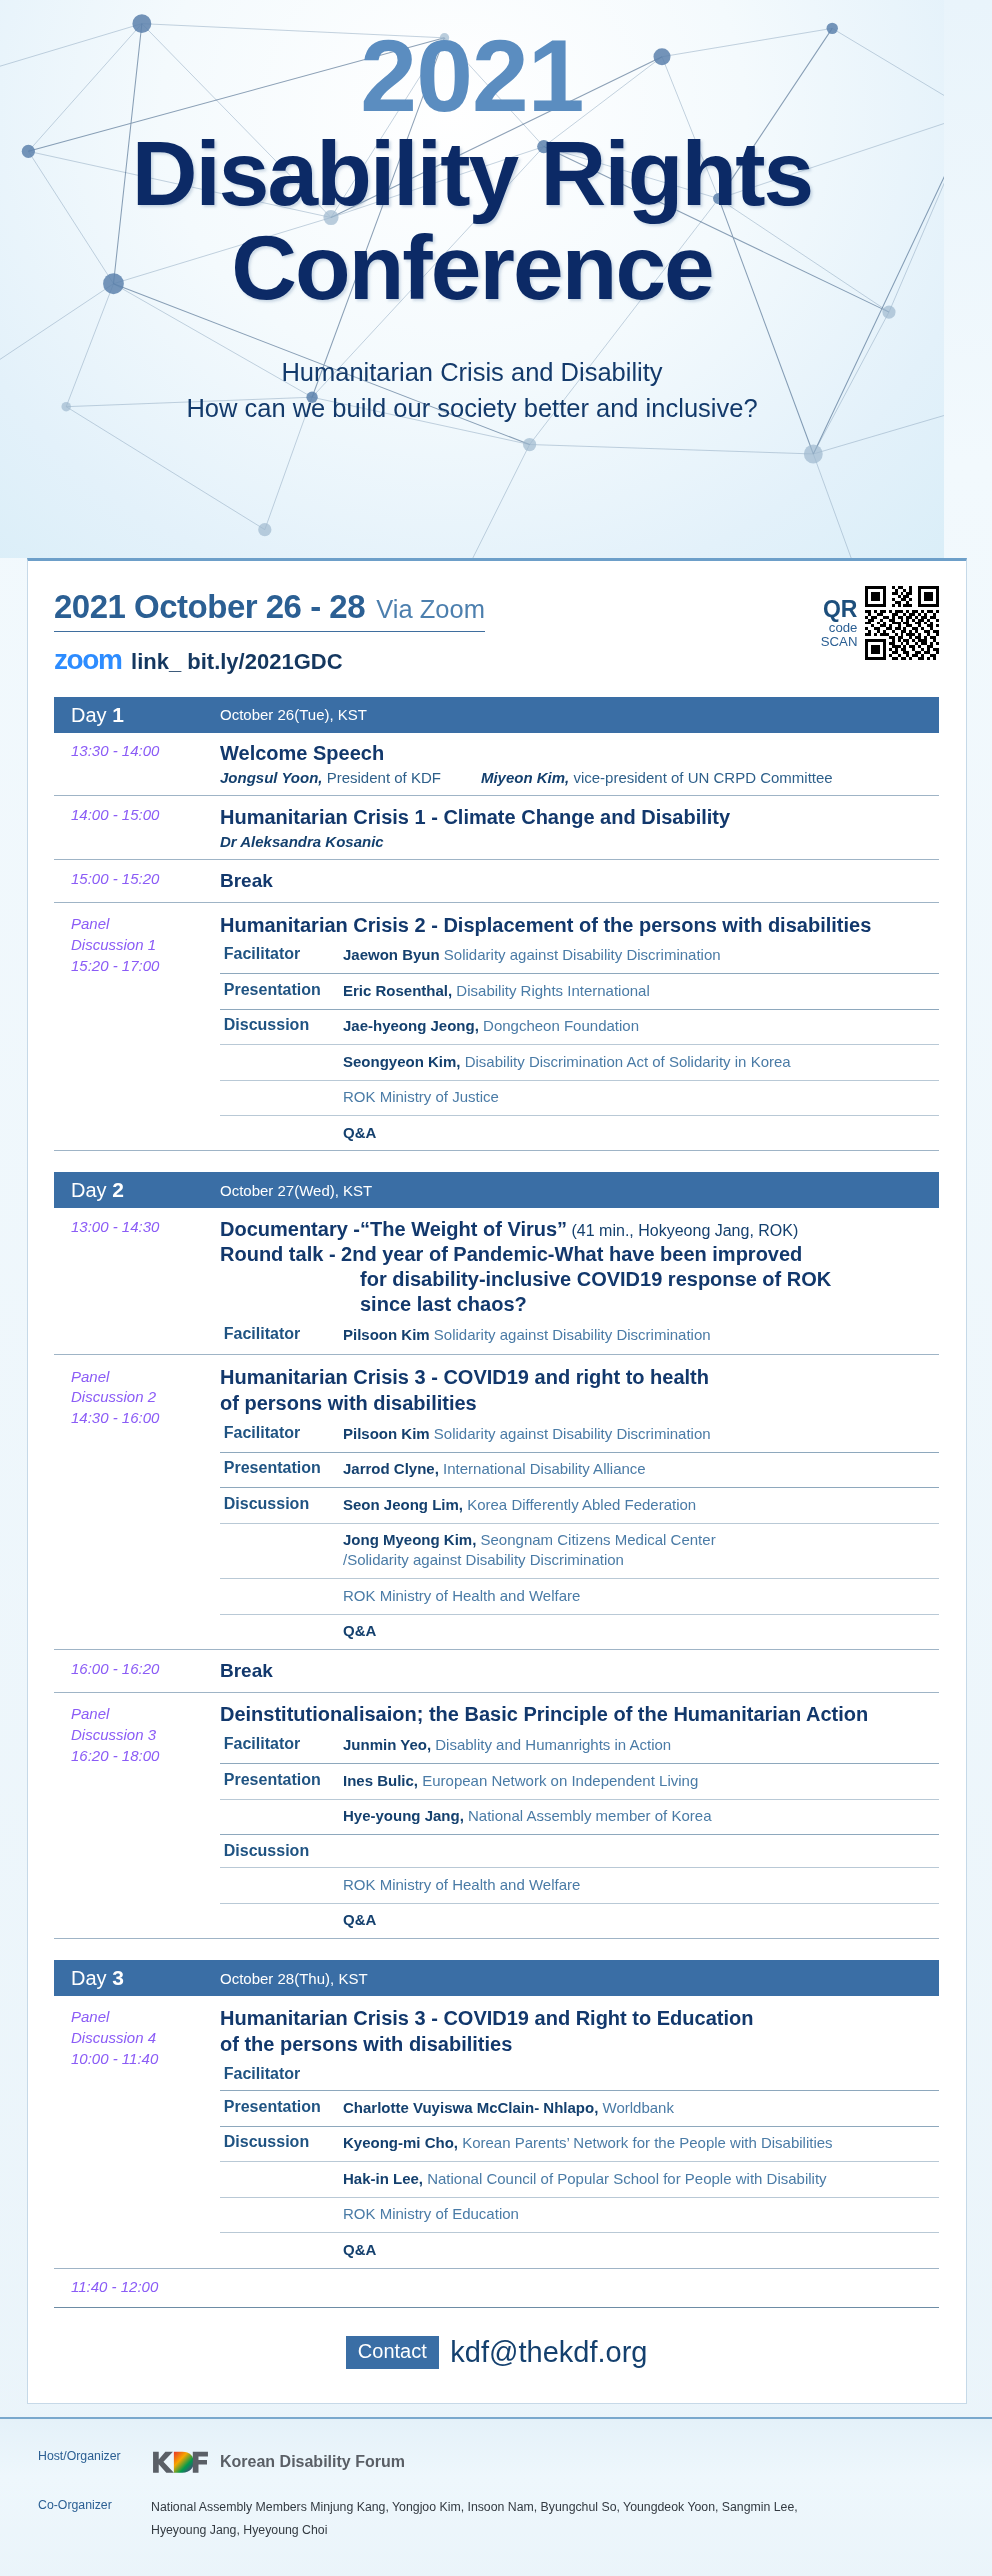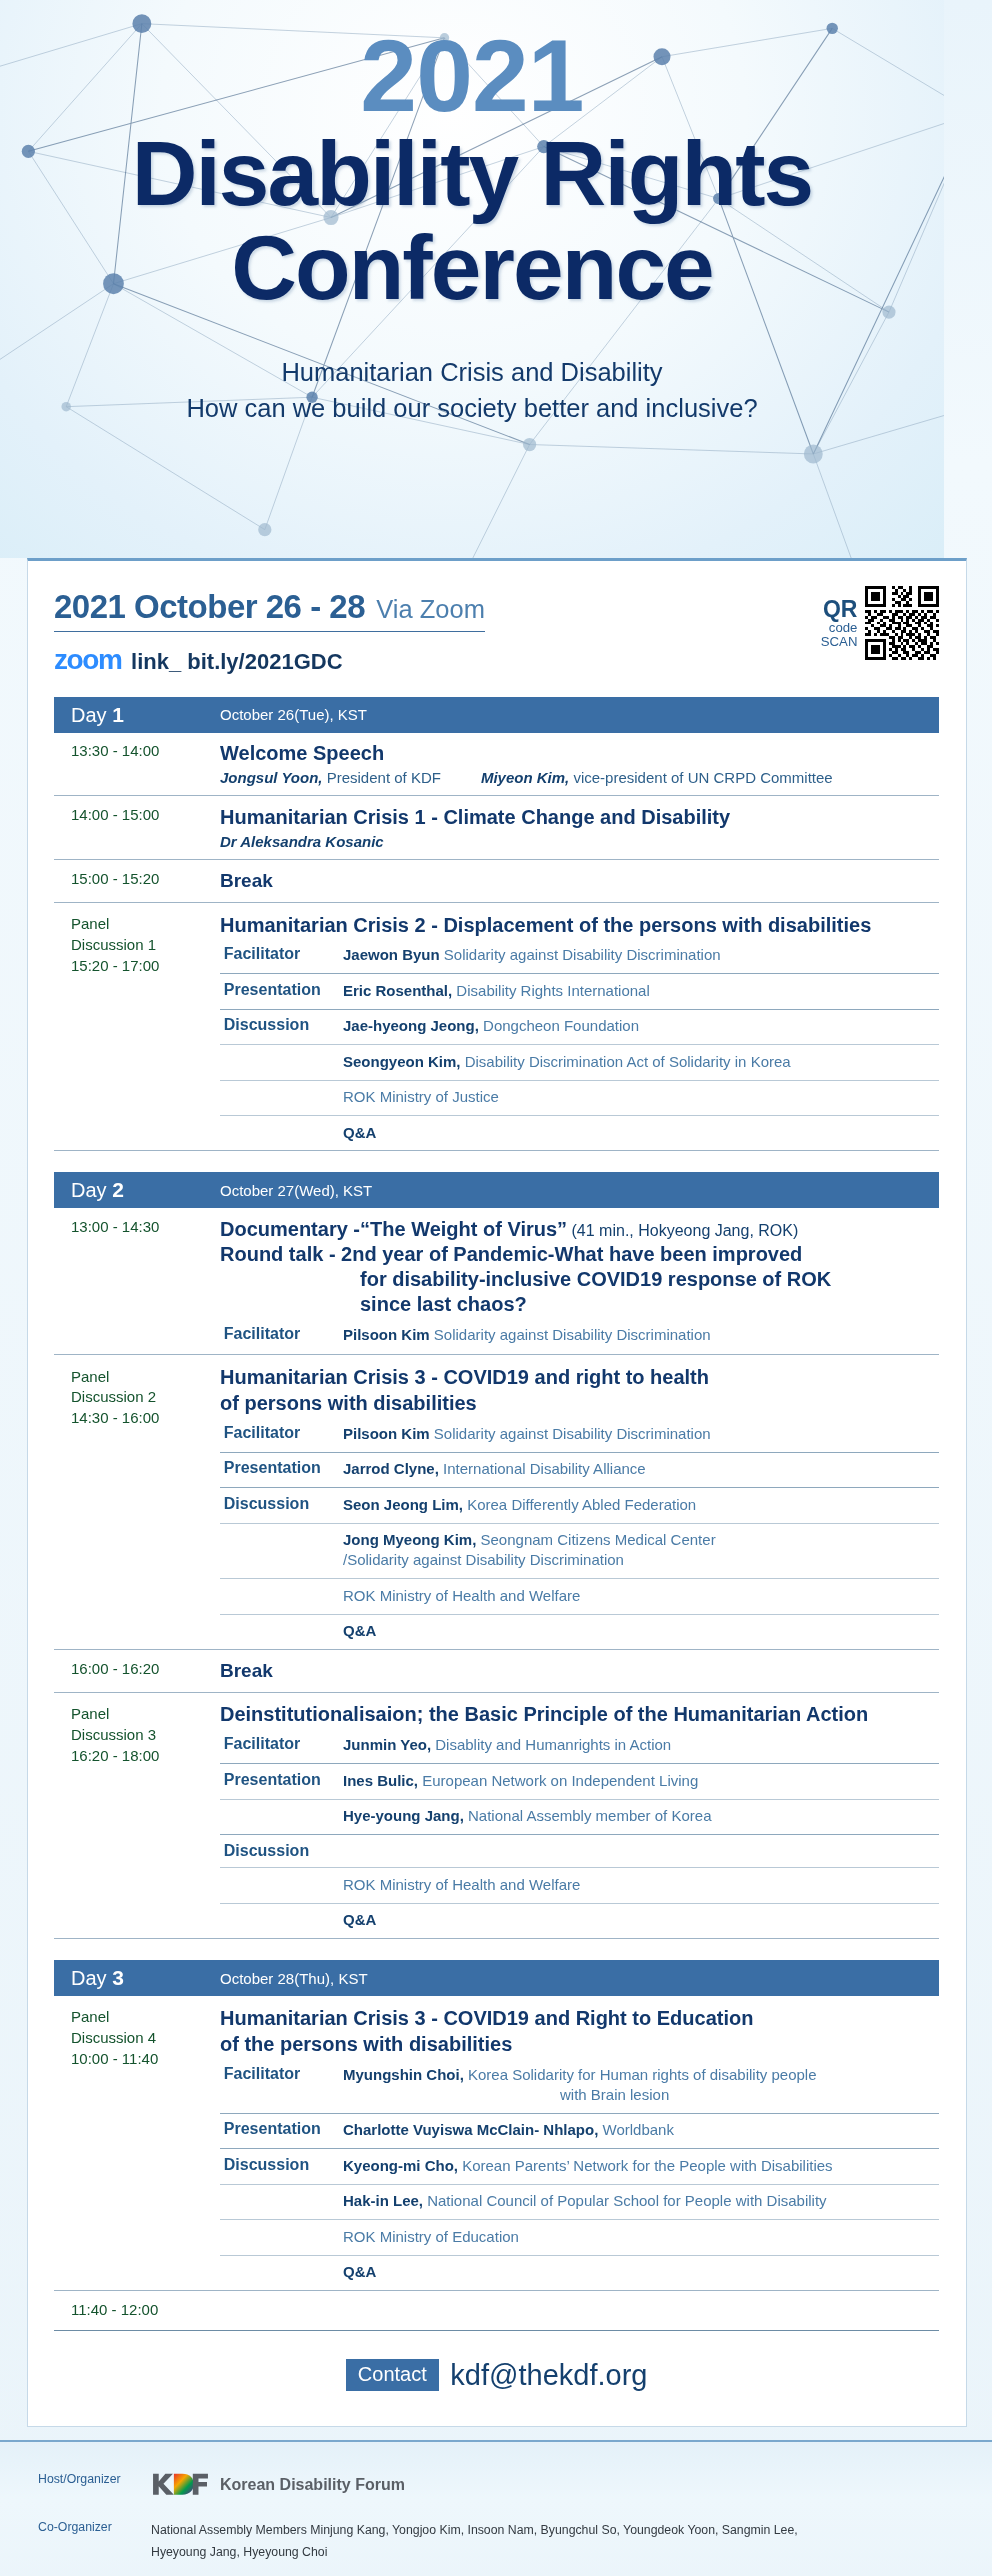--- a/index.html
+++ b/index.html
@@ -103,21 +103,21 @@
 
   
   .simplerow {
     display: flex;
     border-bottom: 0.9px solid #9fb4c6;
     padding: 8.5px 0 9.5px 0;
   }
   .timecol {
     width: 166px; flex: 0 0 166px;
     padding-left: 17px;
-    font-size: 15px; color: #14532d; line-height: 1.38;
+    font-size: 15px; color: #8b5cf6; line-height: 1.38; font-style: italic;
   }
   .timecol .pd { display:block; }
   .bodycol { flex: 1 1 auto; }
   .ev-title { font-size: 20px; font-weight: 700; color: #12386c; line-height: 1.25; }
   .ev-sub { font-size: 15px; color: #2d5f8a; margin-top: 2.8px; }
   .ev-sub b { color: #14406e; font-weight: 700; font-style: italic; }
   .ev-sub .spacer { display:inline-block; width: 40px; }
   .breakrow .ev-title { font-size: 19px; }
 
   .note-normal { font-weight: 400; font-size: 16px; color:#14406e; }
@@ -572,21 +572,20 @@
       <div class="timecol">
         <span class="pd">Panel</span>
         <span class="pd">Discussion 4</span>
         <span class="pd">10:00 - 11:40</span>
       </div>
       <div class="panel-body">
         <div class="panel-head">Humanitarian Crisis 3 - COVID19 and Right to Education</div>
         <div class="panel-head">of the persons with disabilities</div>
         <div class="prow nb">
           <div class="rlabel">Facilitator</div>
-          <div class="rtext"><b>Myungshin Choi,</b><span> Korea Solidarity for Human rights of disability people</span><br><span style="display:inline-block;padding-left:217px">with Brain lesion</span></div>
         </div>
         <div class="prow maj">
           <div class="rlabel">Presentation</div>
           <div class="rtext"><b>Charlotte Vuyiswa McClain- Nhlapo,</b><span> Worldbank</span></div>
         </div>
         <div class="prow maj">
           <div class="rlabel">Discussion</div>
           <div class="rtext"><b>Kyeong-mi Cho,</b><span> Korean Parents’ Network for the People with Disabilities</span></div>
         </div>
         <div class="prow">

